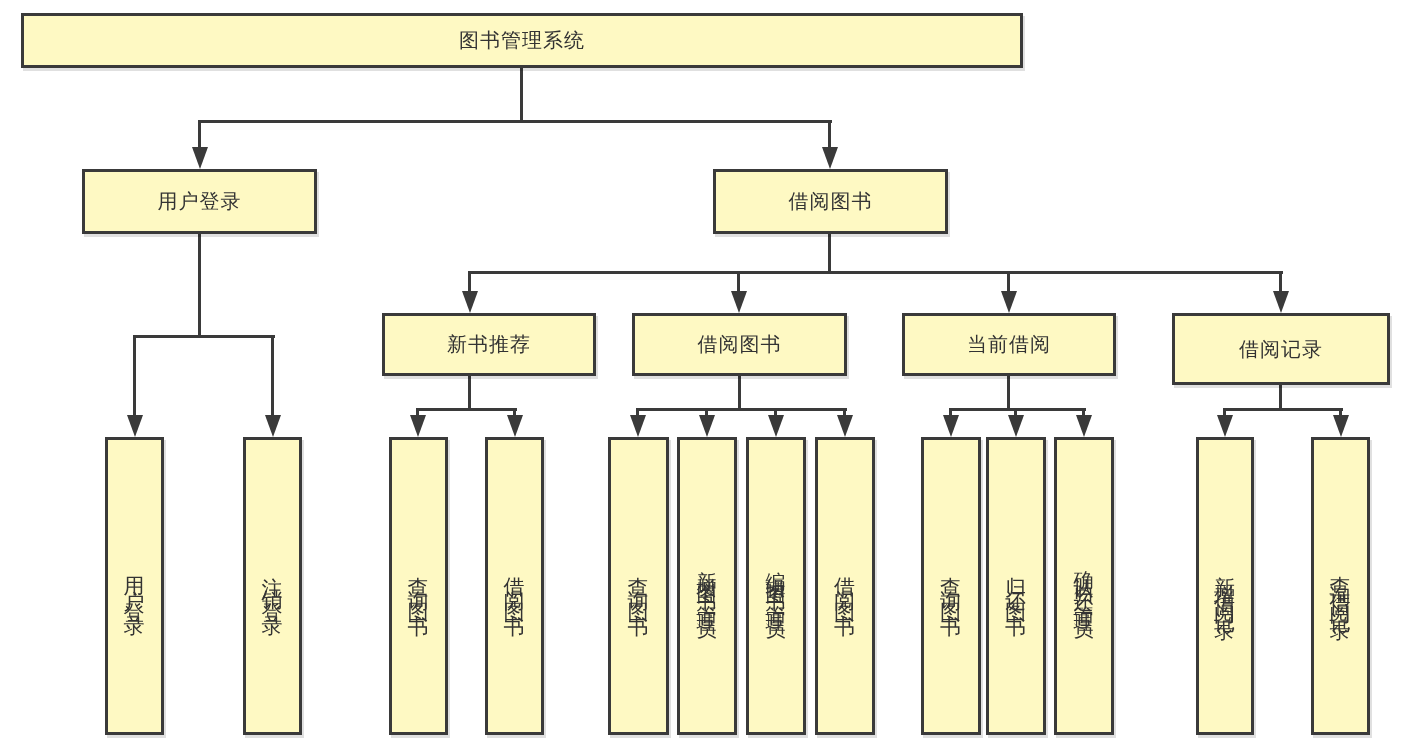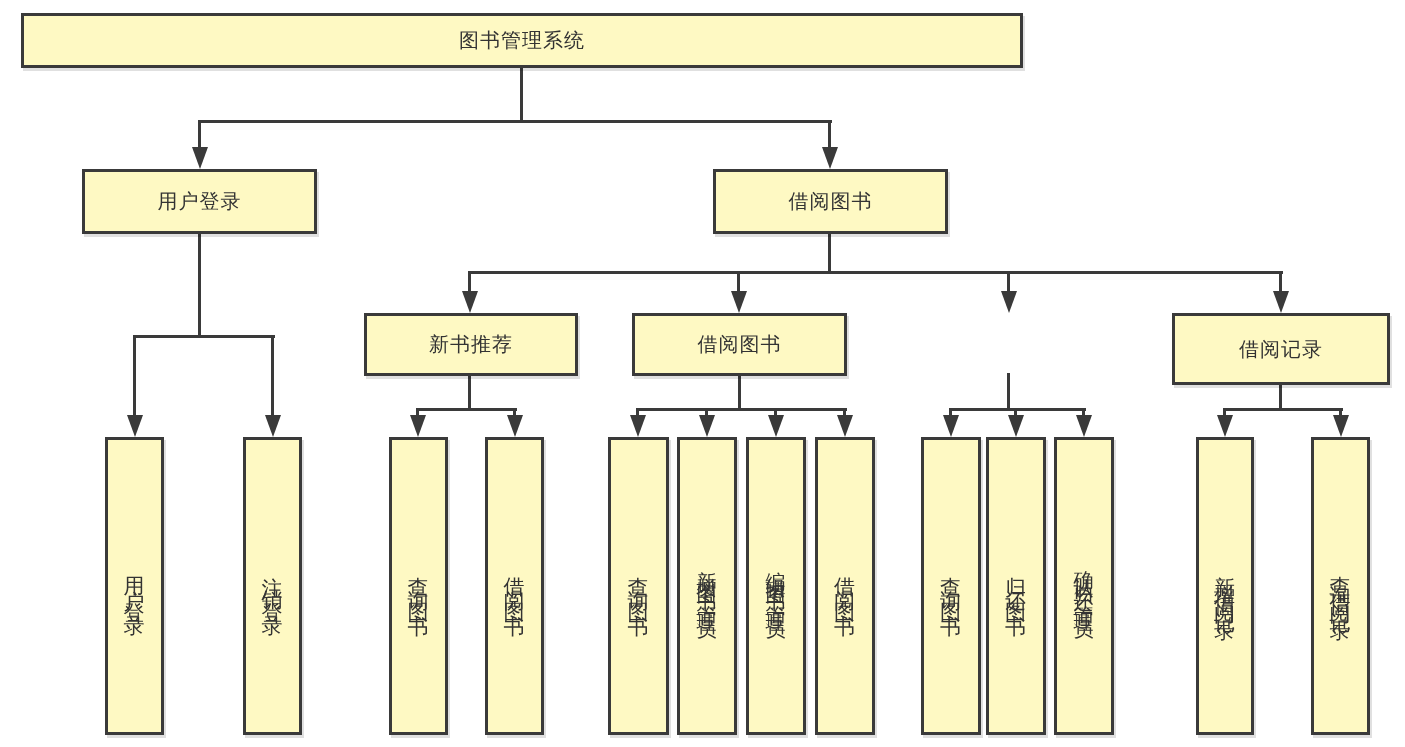--- a/index.html
+++ b/index.html
@@ -116,24 +116,25 @@
   <div class="arr" style="left:1217px;top:415px"></div>
   <div class="v" style="left:1339px;top:408px;height:10px"></div>
   <div class="arr" style="left:1333px;top:415px"></div>
 
   <div class="box hbox" style="left:21px;top:13px;width:1002px;height:55px">图书管理系统</div>
 
   <div class="box hbox" style="left:82px;top:169px;width:235px;height:65px">用户登录</div>
 
   <div class="box hbox" style="left:713px;top:169px;width:235px;height:65px">借阅图书</div>
 
-  <div class="box hbox" style="left:364px;top:313px;width:214px;height:63px">新书推荐</div>
+  <div class="box hbox" style="left:382px;top:313px;width:214px;height:63px">新书推荐</div>
 
   <div class="box hbox" style="left:632px;top:313px;width:215px;height:63px">借阅图书</div>
 
+  <div class="box hbox" style="left:902px;top:313px;width:214px;height:63px">当前借阅</div>
 
   <div class="box hbox" style="left:1172px;top:313px;width:218px;height:72px">借阅记录</div>
 
   <div class="box" style="left:105px;top:437px;width:59px;height:298px">
     <span class="vtext">用户登录</span>
   </div>
   <div class="box" style="left:243px;top:437px;width:59px;height:298px">
     <span class="vtext">注销登录</span>
   </div>
 

